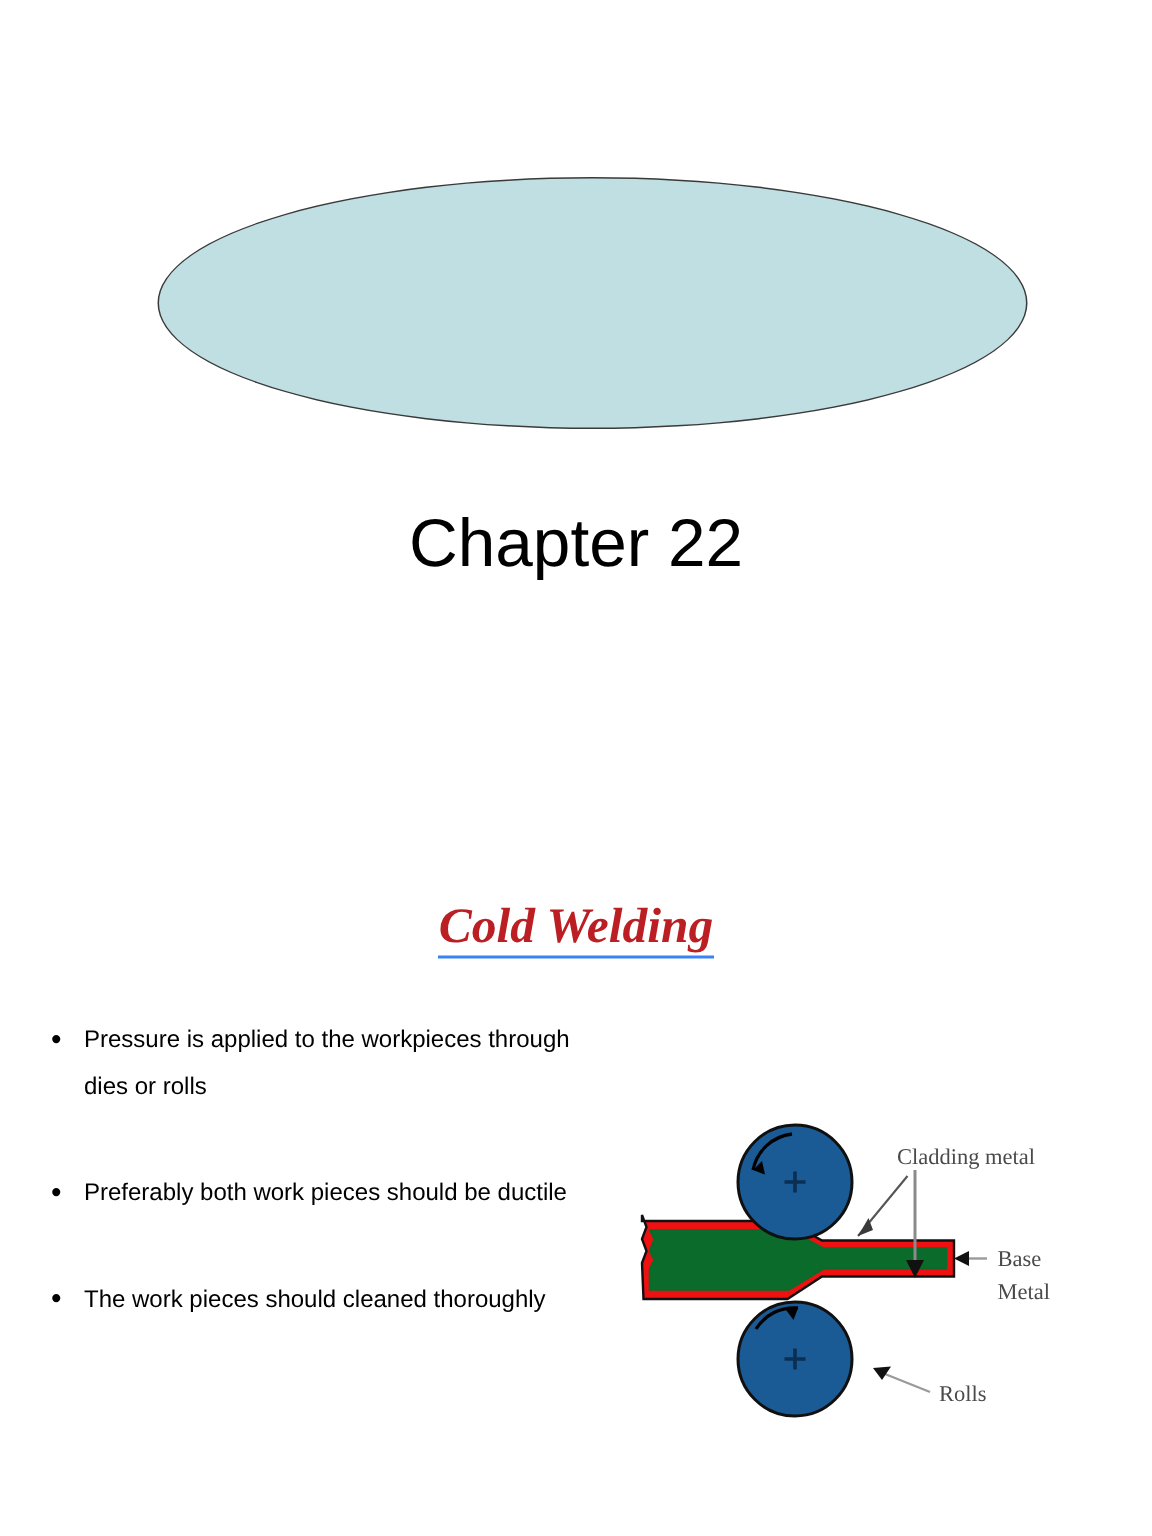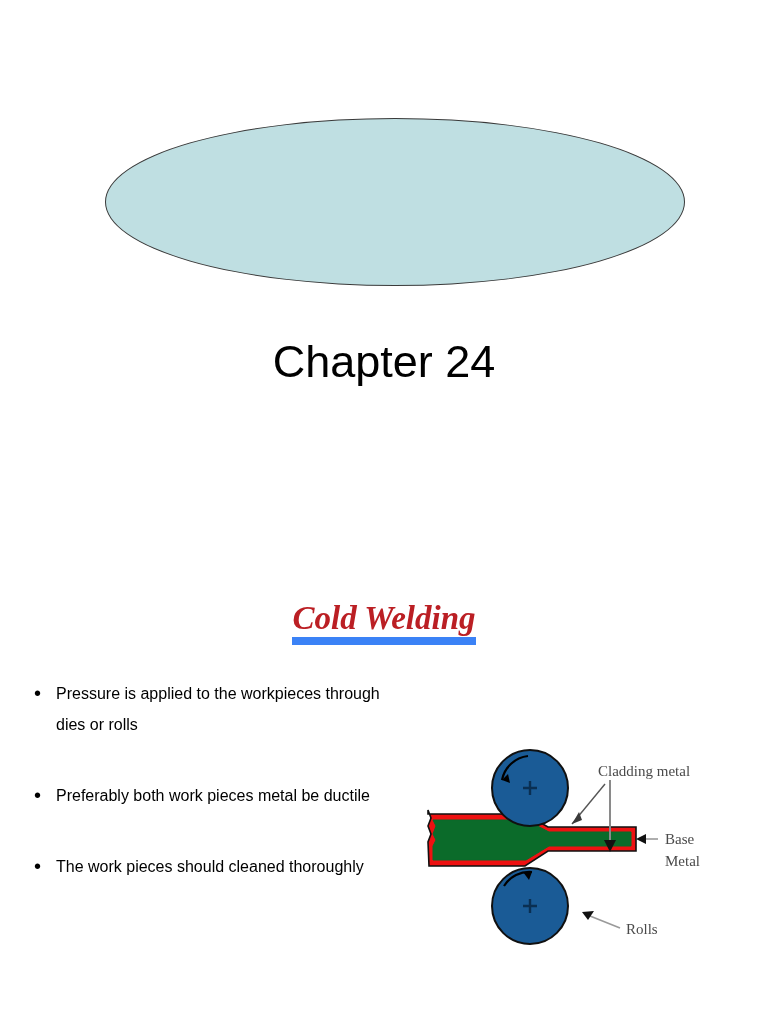--- a/index.html
+++ b/index.html
@@ -69,21 +69,21 @@
     right: 0;
     top: 600px;
     text-align: center;
     font-family: "Liberation Serif", serif;
     font-size: 33px;
     font-style: italic;
     font-weight: bold;
     color: #bb1f24;
   }
   #section-heading .underline-text {
-    border-bottom: 8px solid #3b82f6;
+    border-bottom: 2px solid #3b82f6;
     padding-bottom: 1px;
   }
 
   
   #bullet-list {
     position: absolute;
     left: 28px;
     top: 678px;
     width: 380px;
   }
@@ -140,36 +140,36 @@
     fill: #4a4a4a;
   }
 </style>
 </head>
 <body>
 
 <div id="title-ellipse">
   <div class="ellipse-shape"></div>
 </div>
 
-<div id="chapter-heading">Chapter 24</div>
+<div id="chapter-heading">Chapter 22</div>
 
 <div id="section-heading">
   <span class="underline-text">Cold Welding</span>
 </div>
 
 <div id="bullet-list">
 
   <div class="bullet-item">
     <div class="bullet-marker">•</div>
     <div class="bullet-text">Pressure is applied to the workpieces through dies or rolls</div>
   </div>
 
   <div class="bullet-item">
     <div class="bullet-marker">•</div>
-    <div class="bullet-text">Preferably both work pieces metal be ductile</div>
+    <div class="bullet-text">Preferably both work pieces should be ductile</div>
   </div>
 
   <div class="bullet-item">
     <div class="bullet-marker">•</div>
     <div class="bullet-text">The work pieces should cleaned thoroughly</div>
   </div>
 
 </div>
 
 <div id="figure-block">

